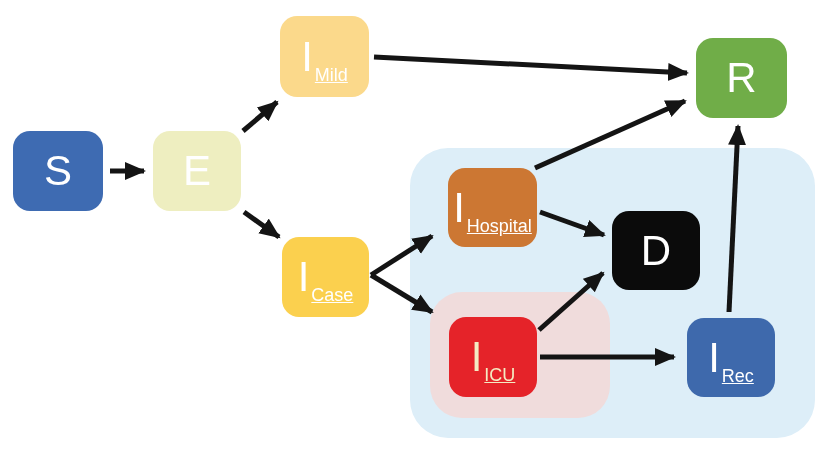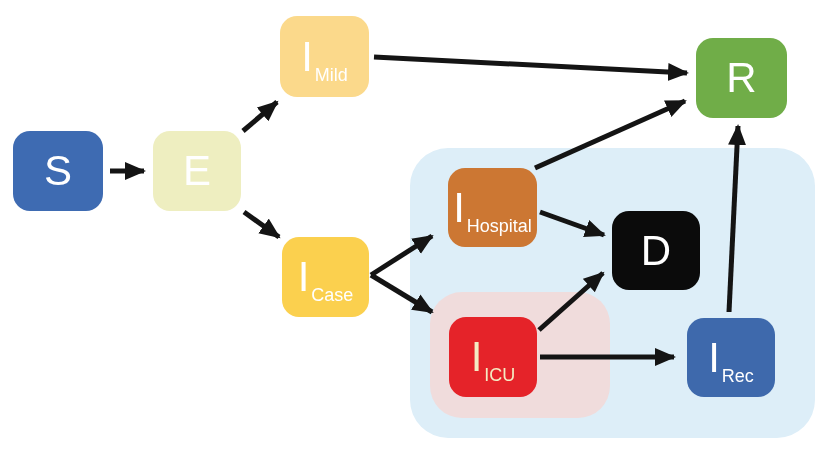--- a/index.html
+++ b/index.html
@@ -40,20 +40,21 @@
   }
   .node .big {
     font-size: 42px;
     line-height: 1;
   }
   .node .sub {
     font-size: 18px;
     line-height: 1;
     margin-left: 2px;
     transform: translateY(30px);
+    text-decoration: underline;
   }
 </style>
 </head>
 <body>
 
 <div class="canvas">
   <div id="regions">
       <div class="region" style="left: 410px; top: 148px; width: 405px; height: 290px; background: rgb(221, 238, 248); border-radius: 38px;"></div>
       <div class="region" style="left: 430px; top: 292px; width: 180px; height: 126px; background: rgb(240, 220, 220); border-radius: 32px;"></div>
     </div>

